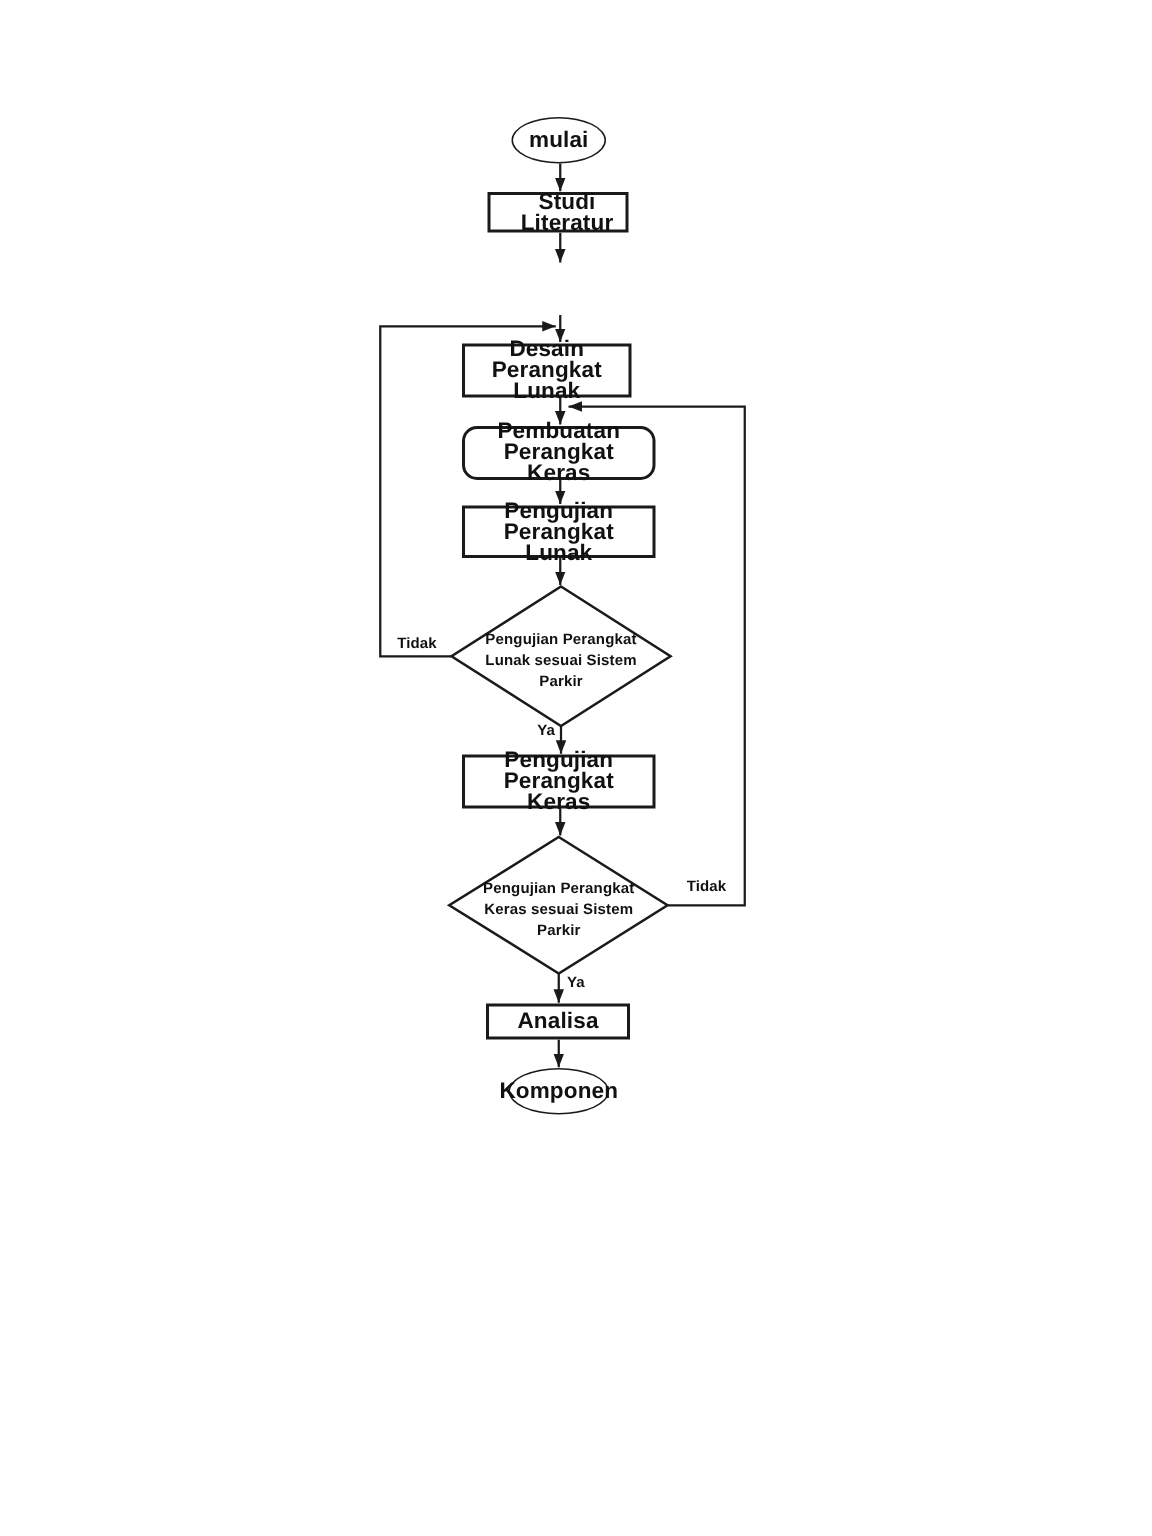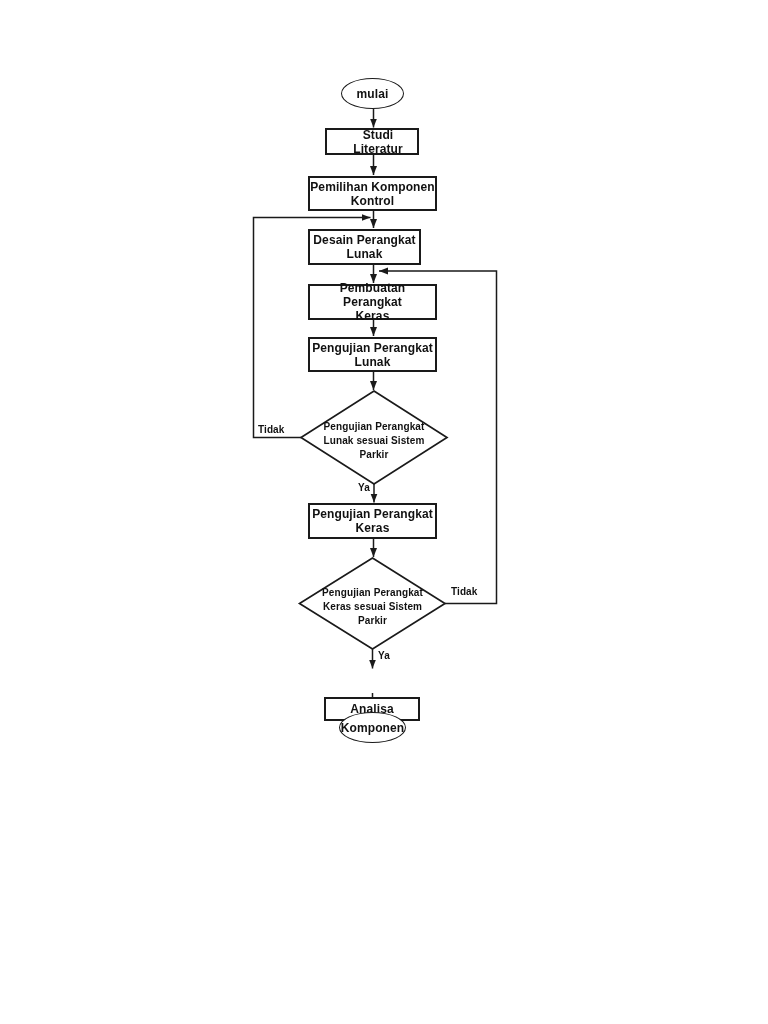--- a/index.html
+++ b/index.html
@@ -28,21 +28,21 @@
     stroke-width: 1.7;
   }
   .node {
     position: absolute;
     box-sizing: border-box;
     background: #ffffff;
     display: flex;
     align-items: center;
     justify-content: center;
     text-align: center;
-    font-size: 12px;
+    font-size: 15px;
     font-weight: 700;
     line-height: 14px;
     white-space: pre-line;
     letter-spacing: 0.1px;
   }
   .node.box  { border: 2px solid #1a1a1a; }
   .node.oval { border: 1.6px solid #1a1a1a; border-radius: 50%; }
   .diamond-label {
     position: absolute;
     text-align: center;
@@ -52,21 +52,21 @@
     white-space: pre-line;
     letter-spacing: 0.1px;
   }
   .edge-label {
     position: absolute;
     font-size: 10px;
     font-weight: 700;
     letter-spacing: 0.1px;
     line-height: 11px;
   }
-  .edge-label.center { text-align: left; }
+  .edge-label.center { text-align: center; }
   .edge-label.right  { text-align: right; }
   .edge-label.left   { text-align: left; }
 </style>
 </head>
 <body>
 
 <div class="canvas">
 
   <svg class="connectors" width="768" height="1024" viewBox="0 0 768 1024" xmlns="http://www.w3.org/2000/svg">
     <defs>
@@ -89,44 +89,42 @@
     <path class="edge" d="M445 603.5 L496.5 603.5 L496.5 271 L379 271" marker-end="url(#arrow)"></path>
 
     <polygon class="diamond" points="374,391 447,437.5 374,484 301,437.5"></polygon>
     <polygon class="diamond" points="372.5,558 445,603.5 372.5,649 299.5,603.5"></polygon>
   </svg>
 
   <div class="node oval" style="left:341px; top:78px; width:63px; height:31px;">mulai</div>
 
   <div class="node box" style="left:325px; top:128px; width:94px; height:27px;padding-left:12px;">Studi Literatur</div>
 
-  <div class="node box" style="left:308px; top:176px; width:129px; height:35px;">Pemilihan Komponen
-Kontrol</div>
 
   <div class="node box" style="left:308px; top:229px; width:113px; height:36px;">Desain Perangkat
 Lunak</div>
 
-  <div class="node box" style="left:308px; top:284px; width:129px; height:36px;">Pembuatan Perangkat
+  <div class="node box" style="left:308px; top:284px; width:129px; height:36px;border-radius:10px;">Pembuatan Perangkat
 Keras</div>
 
   <div class="node box" style="left:308px; top:337px; width:129px; height:35px;">Pengujian Perangkat
 Lunak</div>
 
   <div class="diamond-label" style="left:302px; top:420px; width:144px;">Pengujian Perangkat
 Lunak sesuai Sistem
 Parkir</div>
 
   <div class="node box" style="left:308px; top:503px; width:129px; height:36px;">Pengujian Perangkat
 Keras</div>
 
   <div class="diamond-label" style="left:301px; top:586px; width:143px;">Pengujian Perangkat
 Keras sesuai Sistem
 Parkir</div>
 
-  <div class="node box" style="left:324px; top:669px; width:96px; height:24px;margin-top:28px;">Analisa</div>
+  <div class="node box" style="left:324px; top:669px; width:96px; height:24px;">Analisa</div>
 
   <div class="node oval" style="left:339px; top:712px; width:67px; height:31px;">Komponen</div>
 
   <div class="edge-label center" style="left:258px; top:424px; width:40px;">Tidak</div>
 
   <div class="edge-label right" style="left:346px; top:482px; width:24px;">Ya</div>
 
   <div class="edge-label center" style="left:451px; top:586px; width:40px;">Tidak</div>
 
   <div class="edge-label left" style="left:378px; top:650px; width:26px;">Ya</div>

